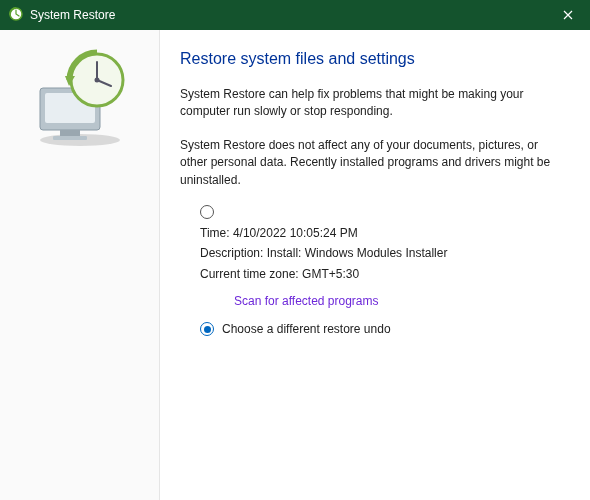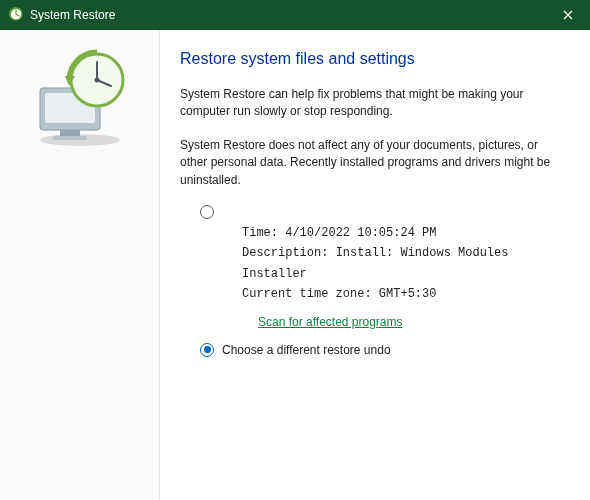--- a/index.html
+++ b/index.html
@@ -59,22 +59,22 @@
   width: 14px; height: 14px; border: 1.5px solid #555; border-radius: 50%;
   margin-right: 8px; display: inline-flex; align-items: center; justify-content: center;
   background: #fff;
 }
 .opt .radio.selected { border-color: #0067c0; }
 .opt .radio.selected::after {
   content: ""; width: 7px; height: 7px; border-radius: 50%; background: #0067c0;
 }
 .opt-label { font-size: 12px; }
 .opt-sub { margin: 6px 0 14px 42px; line-height: 1.45; }
-.details { margin-left: 42px; line-height: 1.7; font-family: Liberation Mono, monospace; }
-.link { color: #15803d; text-decoration: underline; cursor: pointer; display: inline-block; margin: 10px 0 14px 58px; }
+.details { line-height: 1.7; }
+.link { color: #6d28d9; cursor: pointer; display: inline-block; margin: 10px 0 14px 34px; }
 .footer {
   height: 40px;
   background: #f0f0f0;
   border-top: 1px solid #ddd;
   display: flex;
   align-items: center;
   justify-content: flex-end;
   padding: 0 10px;
   gap: 6px;
 }

